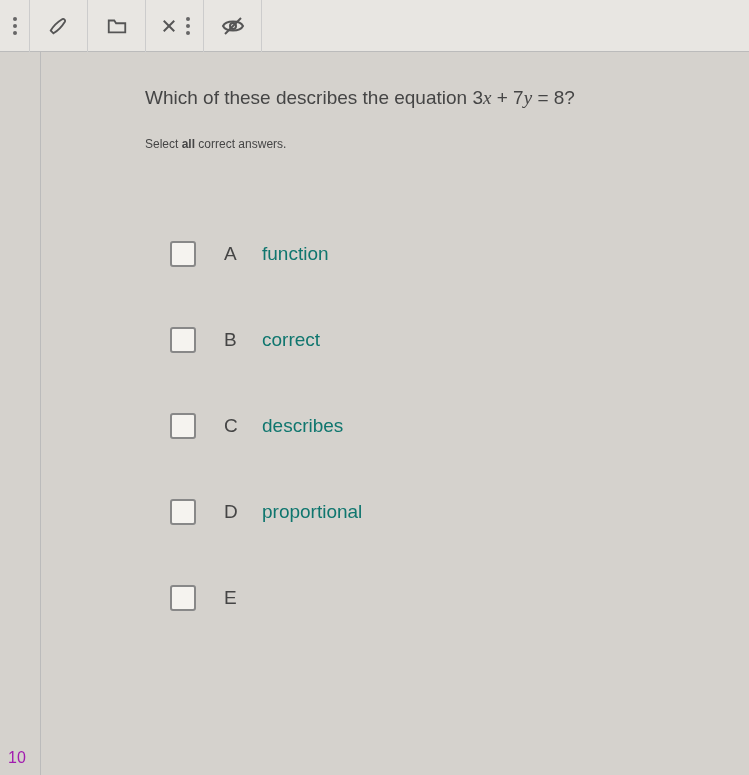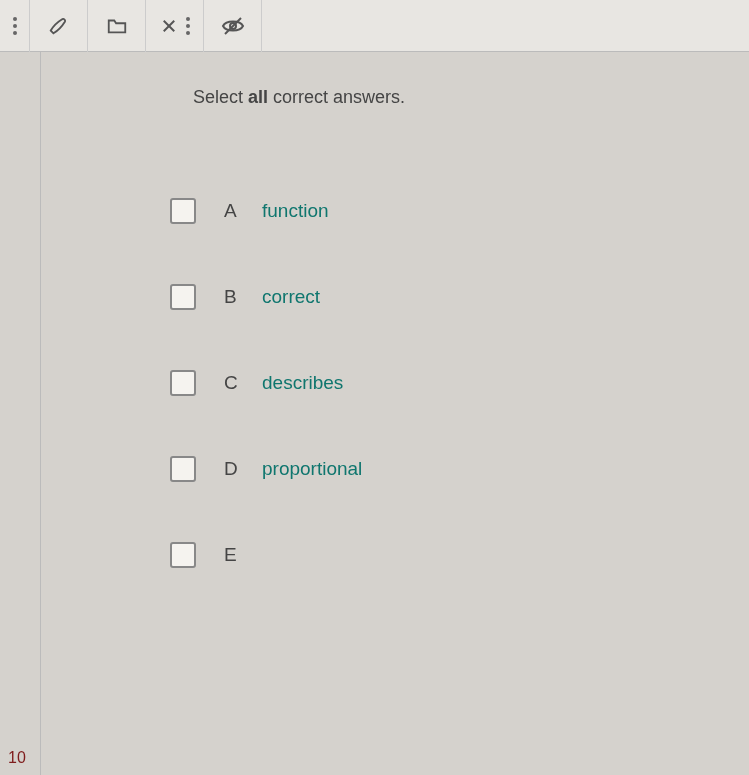--- a/index.html
+++ b/index.html
@@ -42,24 +42,23 @@
     .question {
       font-size: 19px;
       margin-bottom: 28px;
       color: #454545;
     }
     .math-var {
       font-style: italic;
       font-family: 'Times New Roman', serif;
     }
     .instruction {
-      font-size: 18px;
+      font-size: 12px;
       color: #454545;
       margin-bottom: 90px;
-      margin-left: 48px;
     }
     .instruction strong {
       font-weight: bold;
     }
     .answers {
       padding-left: 25px;
     }
     .answer-row {
       display: flex;
       align-items: center;
@@ -99,21 +98,21 @@
       padding: 0 4px;
     }
     .fraction .den {
       padding: 0 4px;
     }
     .page-num {
       position: absolute;
       bottom: 8px;
       left: 8px;
       font-size: 16px;
-      color: #7f1d1d;
+      color: #a21caf;
     }
     .vertical-line {
       position: absolute;
       left: 40px;
       top: 52px;
       bottom: 0;
       width: 1px;
       background: #bbb;
     }
     .dots-vertical {
@@ -172,20 +171,23 @@
       <path d="M2 12 C 5 6, 19 6, 22 12 C 19 18, 5 18, 2 12 Z"></path>
       <circle cx="12" cy="12" r="3"></circle>
       <line x1="4" y1="20" x2="20" y2="4"></line>
     </svg>
   </div>
 </div>
 
 <div class="vertical-line"></div>
 
 <div class="content">
+  <div class="question">
+    <span>Which of these describes the equation </span><span>3</span><span class="math-var">x</span><span> + </span><span>7</span><span class="math-var">y</span><span> = </span><span>8</span><span>?</span>
+  </div>
   <div class="instruction">
     <span>Select </span><strong>all</strong><span> correct answers.</span>
   </div>
 
   <div class="answers">
 
     <div class="answer-row">
       <div class="checkbox"></div>
       <div class="answer-letter">A</div>
       <div class="answer-text">function</div>

